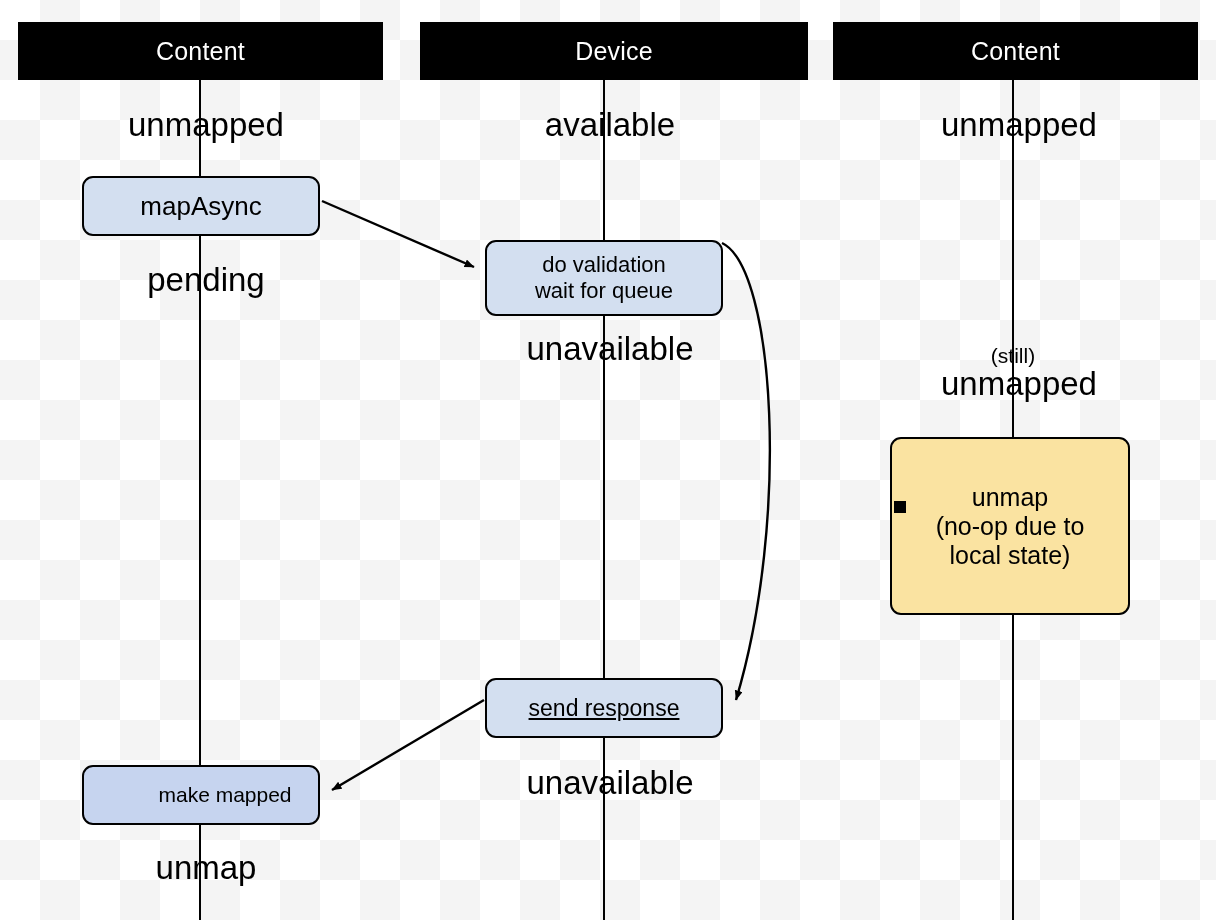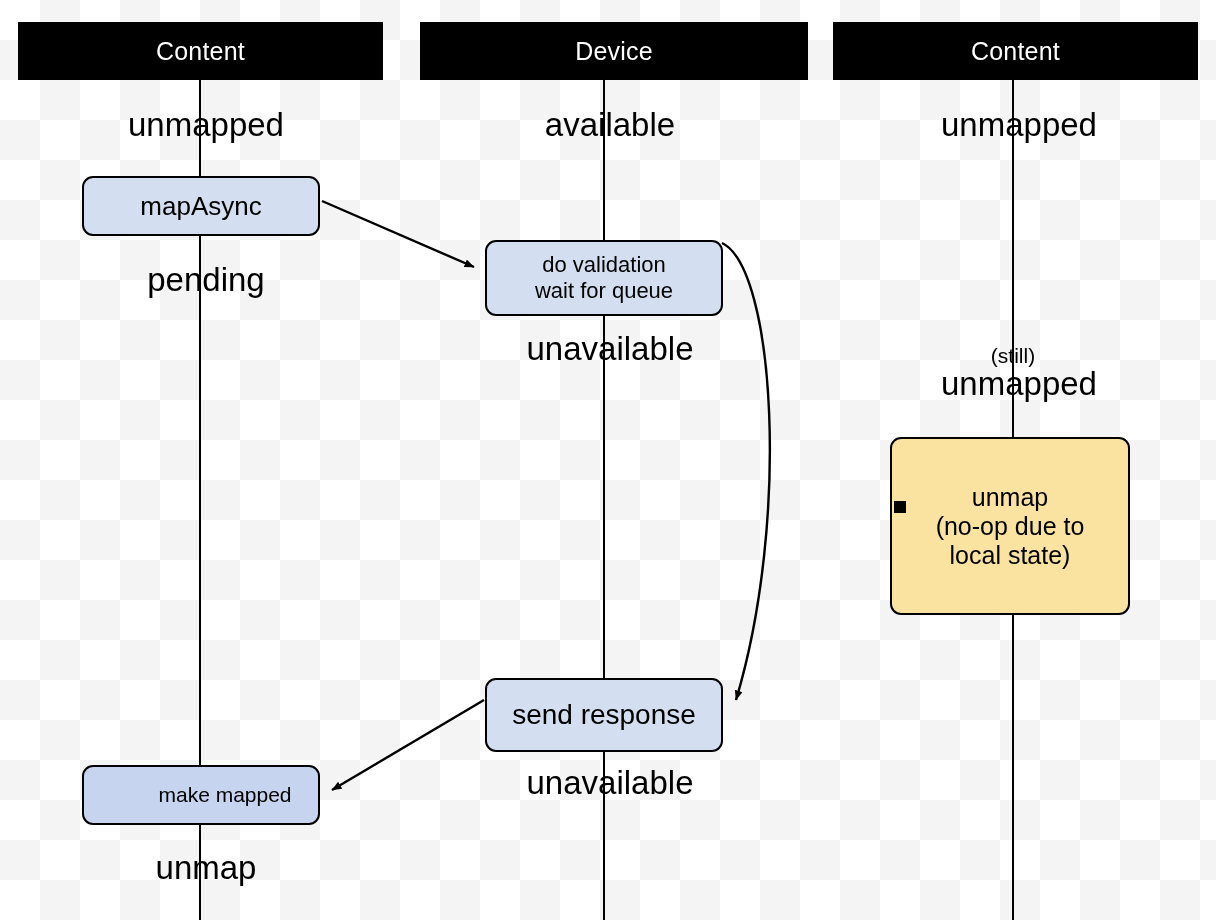--- a/index.html
+++ b/index.html
@@ -161,21 +161,21 @@
 
   <div class="node-box node-yellow" style="left:890px; top:437px; width:240px; height:178px; font-size:25px;">
     <span>
       <span>unmap</span><br>
       <span>(no-op due to</span><br>
       <span>local state)</span>
     </span>
   </div>
   <div class="marker-square" style="left:894px; top:501px; width:12px; height:12px;"></div>
 
-  <div class="node-box node-blue" style="left:485px; top:678px; width:238px; height:74px; font-size:28px;">
+  <div class="node-box node-blue" style="left:485px; top:678px; width:238px; height:60px; font-size:23px;text-decoration:underline;">
     <span>send response</span>
   </div>
 
   <div class="node-box node-blue-strong" style="left:82px; top:765px; width:238px; height:60px; font-size:21px;padding-left:48px;">
     <span>make mapped</span>
   </div>
 
 </div>
 
 </body></html>

